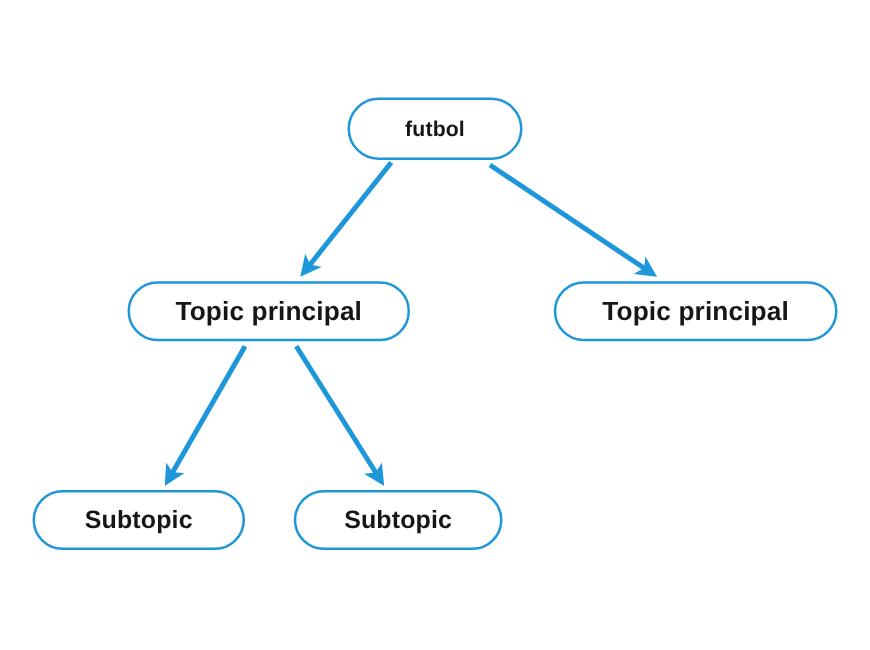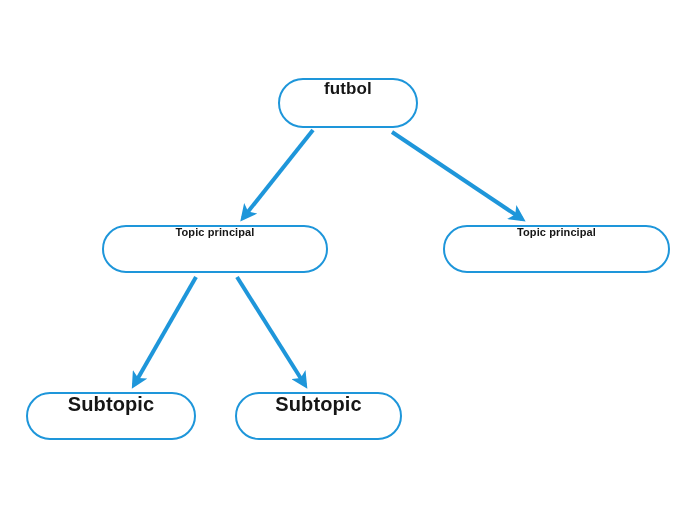--- a/index.html
+++ b/index.html
@@ -25,20 +25,21 @@
     top: 0;
     width: 696px;
     height: 520px;
   }
   .node {
     position: absolute;
     box-sizing: border-box;
     background: #ffffff;
     border: 2.5px solid #1e96da;
     display: flex;
+    align-items: center;
     justify-content: center;
     z-index: 2;
   }
   .node-label {
     color: #161616;
     font-weight: bold;
     letter-spacing: 0.1px;
     white-space: nowrap;
     line-height: 1;
   }
@@ -59,21 +60,21 @@
     border-radius: 24px;
   }
   .node-topic-right {
     left: 443px;
     top: 225px;
     width: 227px;
     height: 48px;
     border-radius: 24px;
   }
   .node-topic-left .node-label,
-  .node-topic-right .node-label { font-size: 11px; }
+  .node-topic-right .node-label { font-size: 21px; }
 
   .node-sub-left {
     left: 26px;
     top: 392px;
     width: 170px;
     height: 48px;
     border-radius: 24px;
   }
   .node-sub-right {
     left: 235px;

